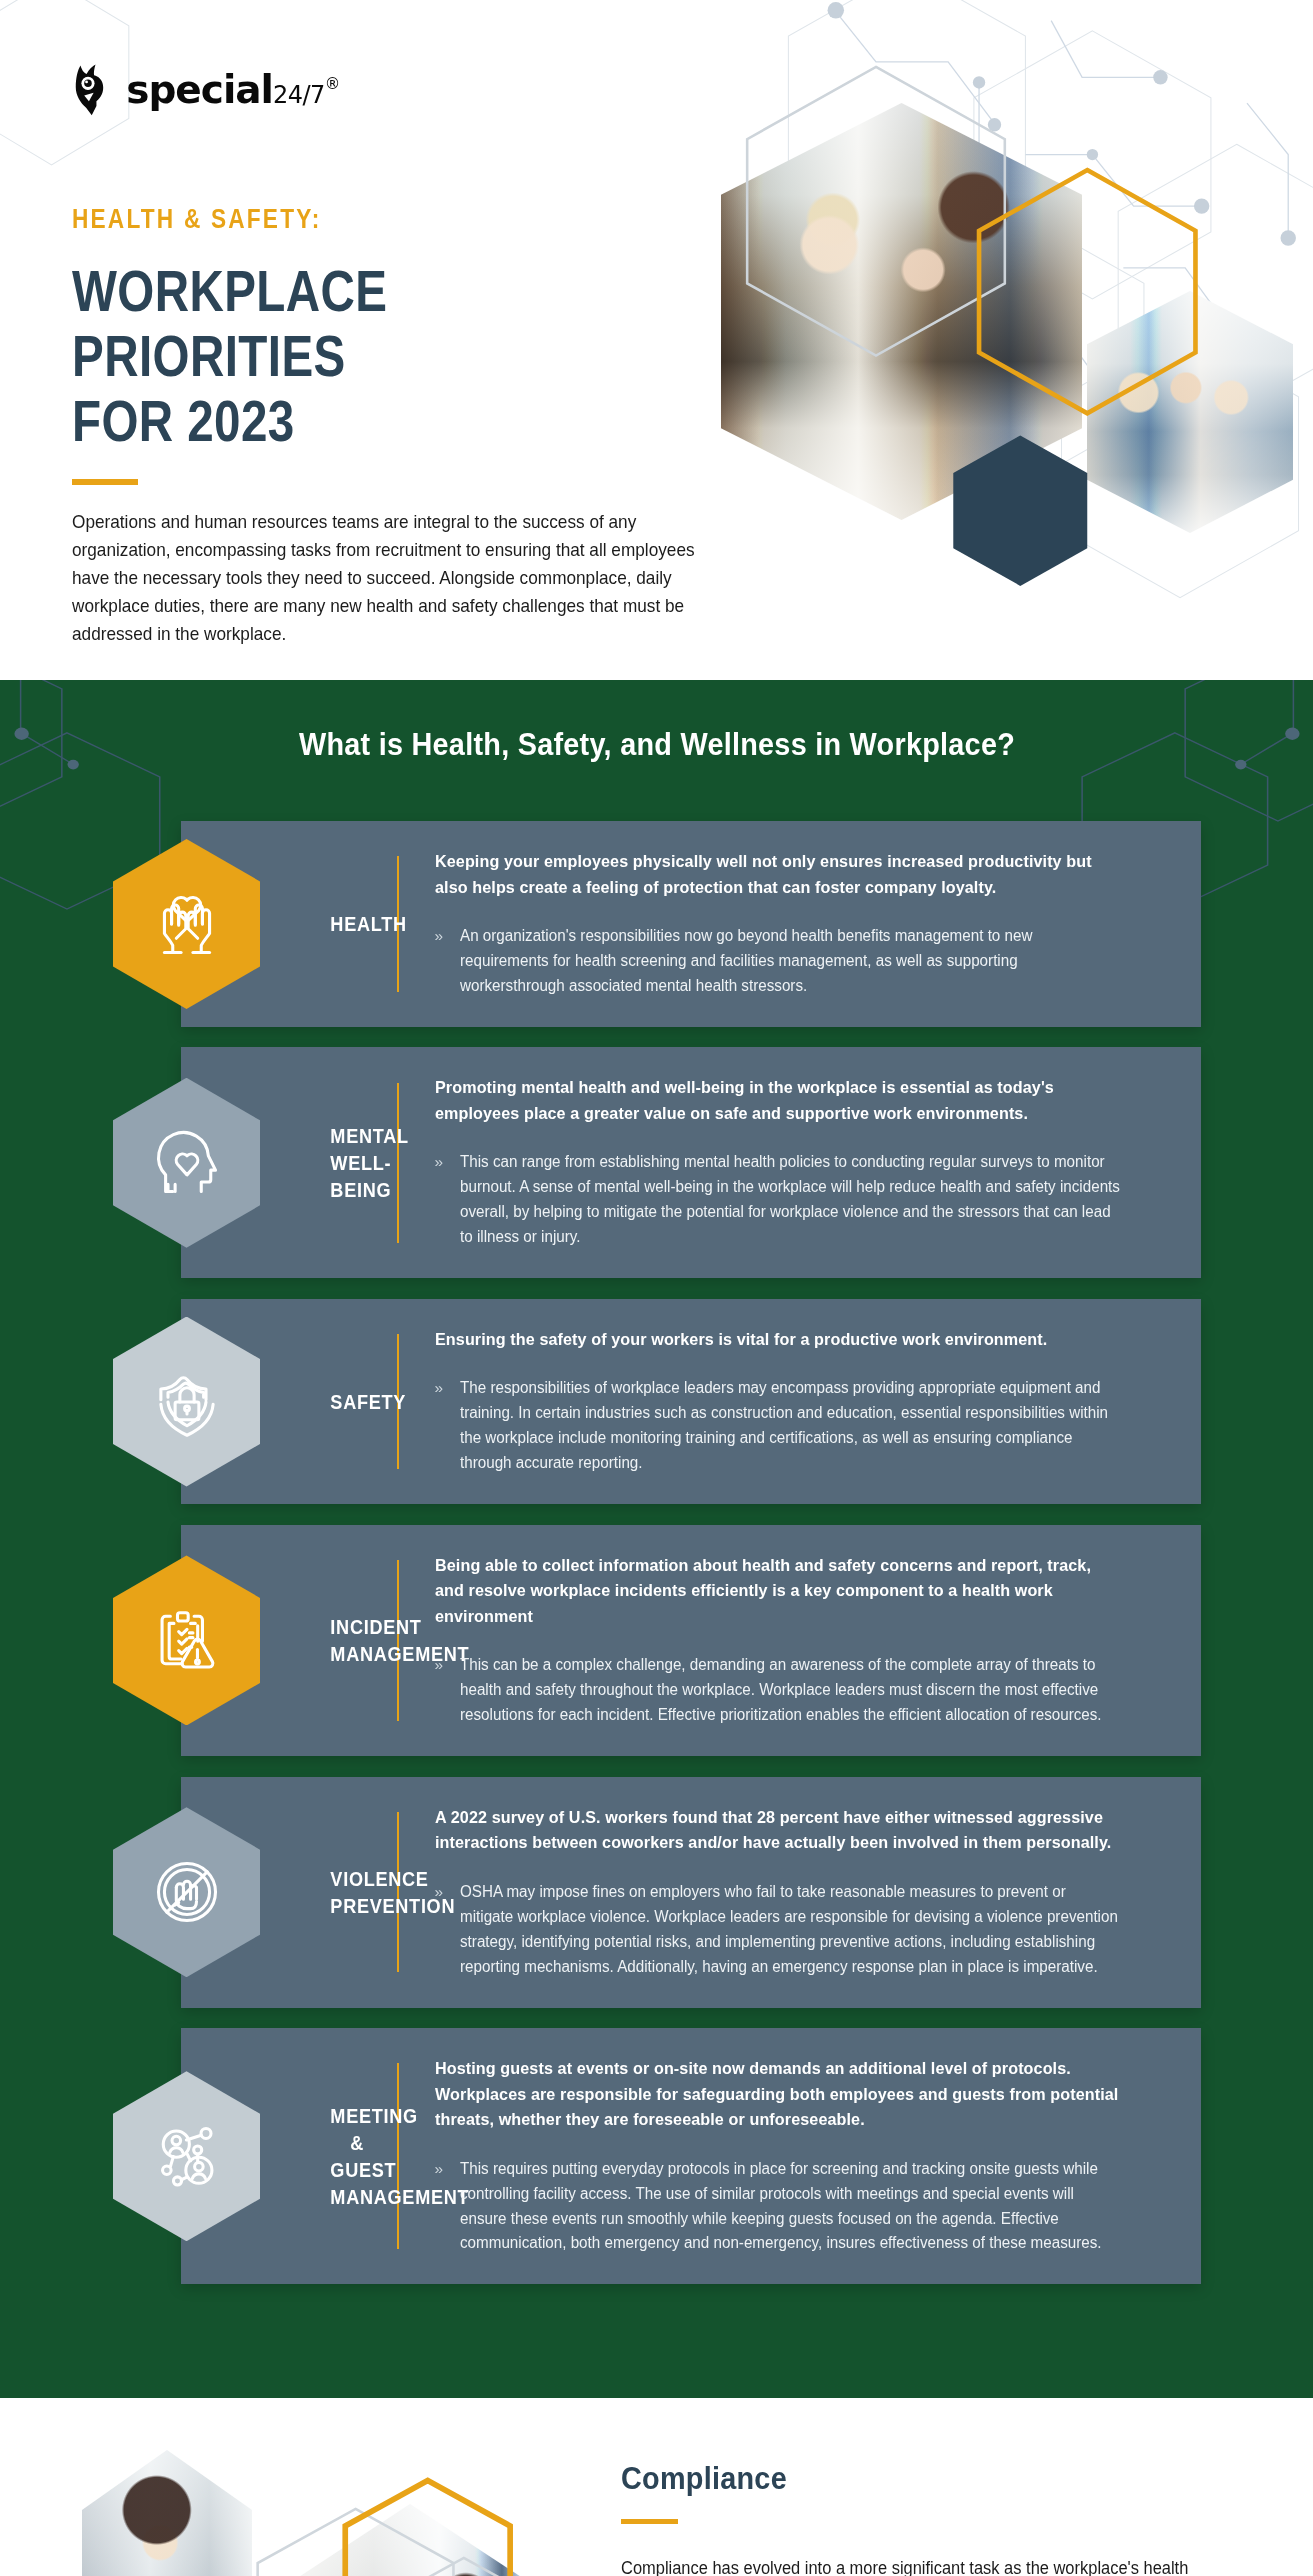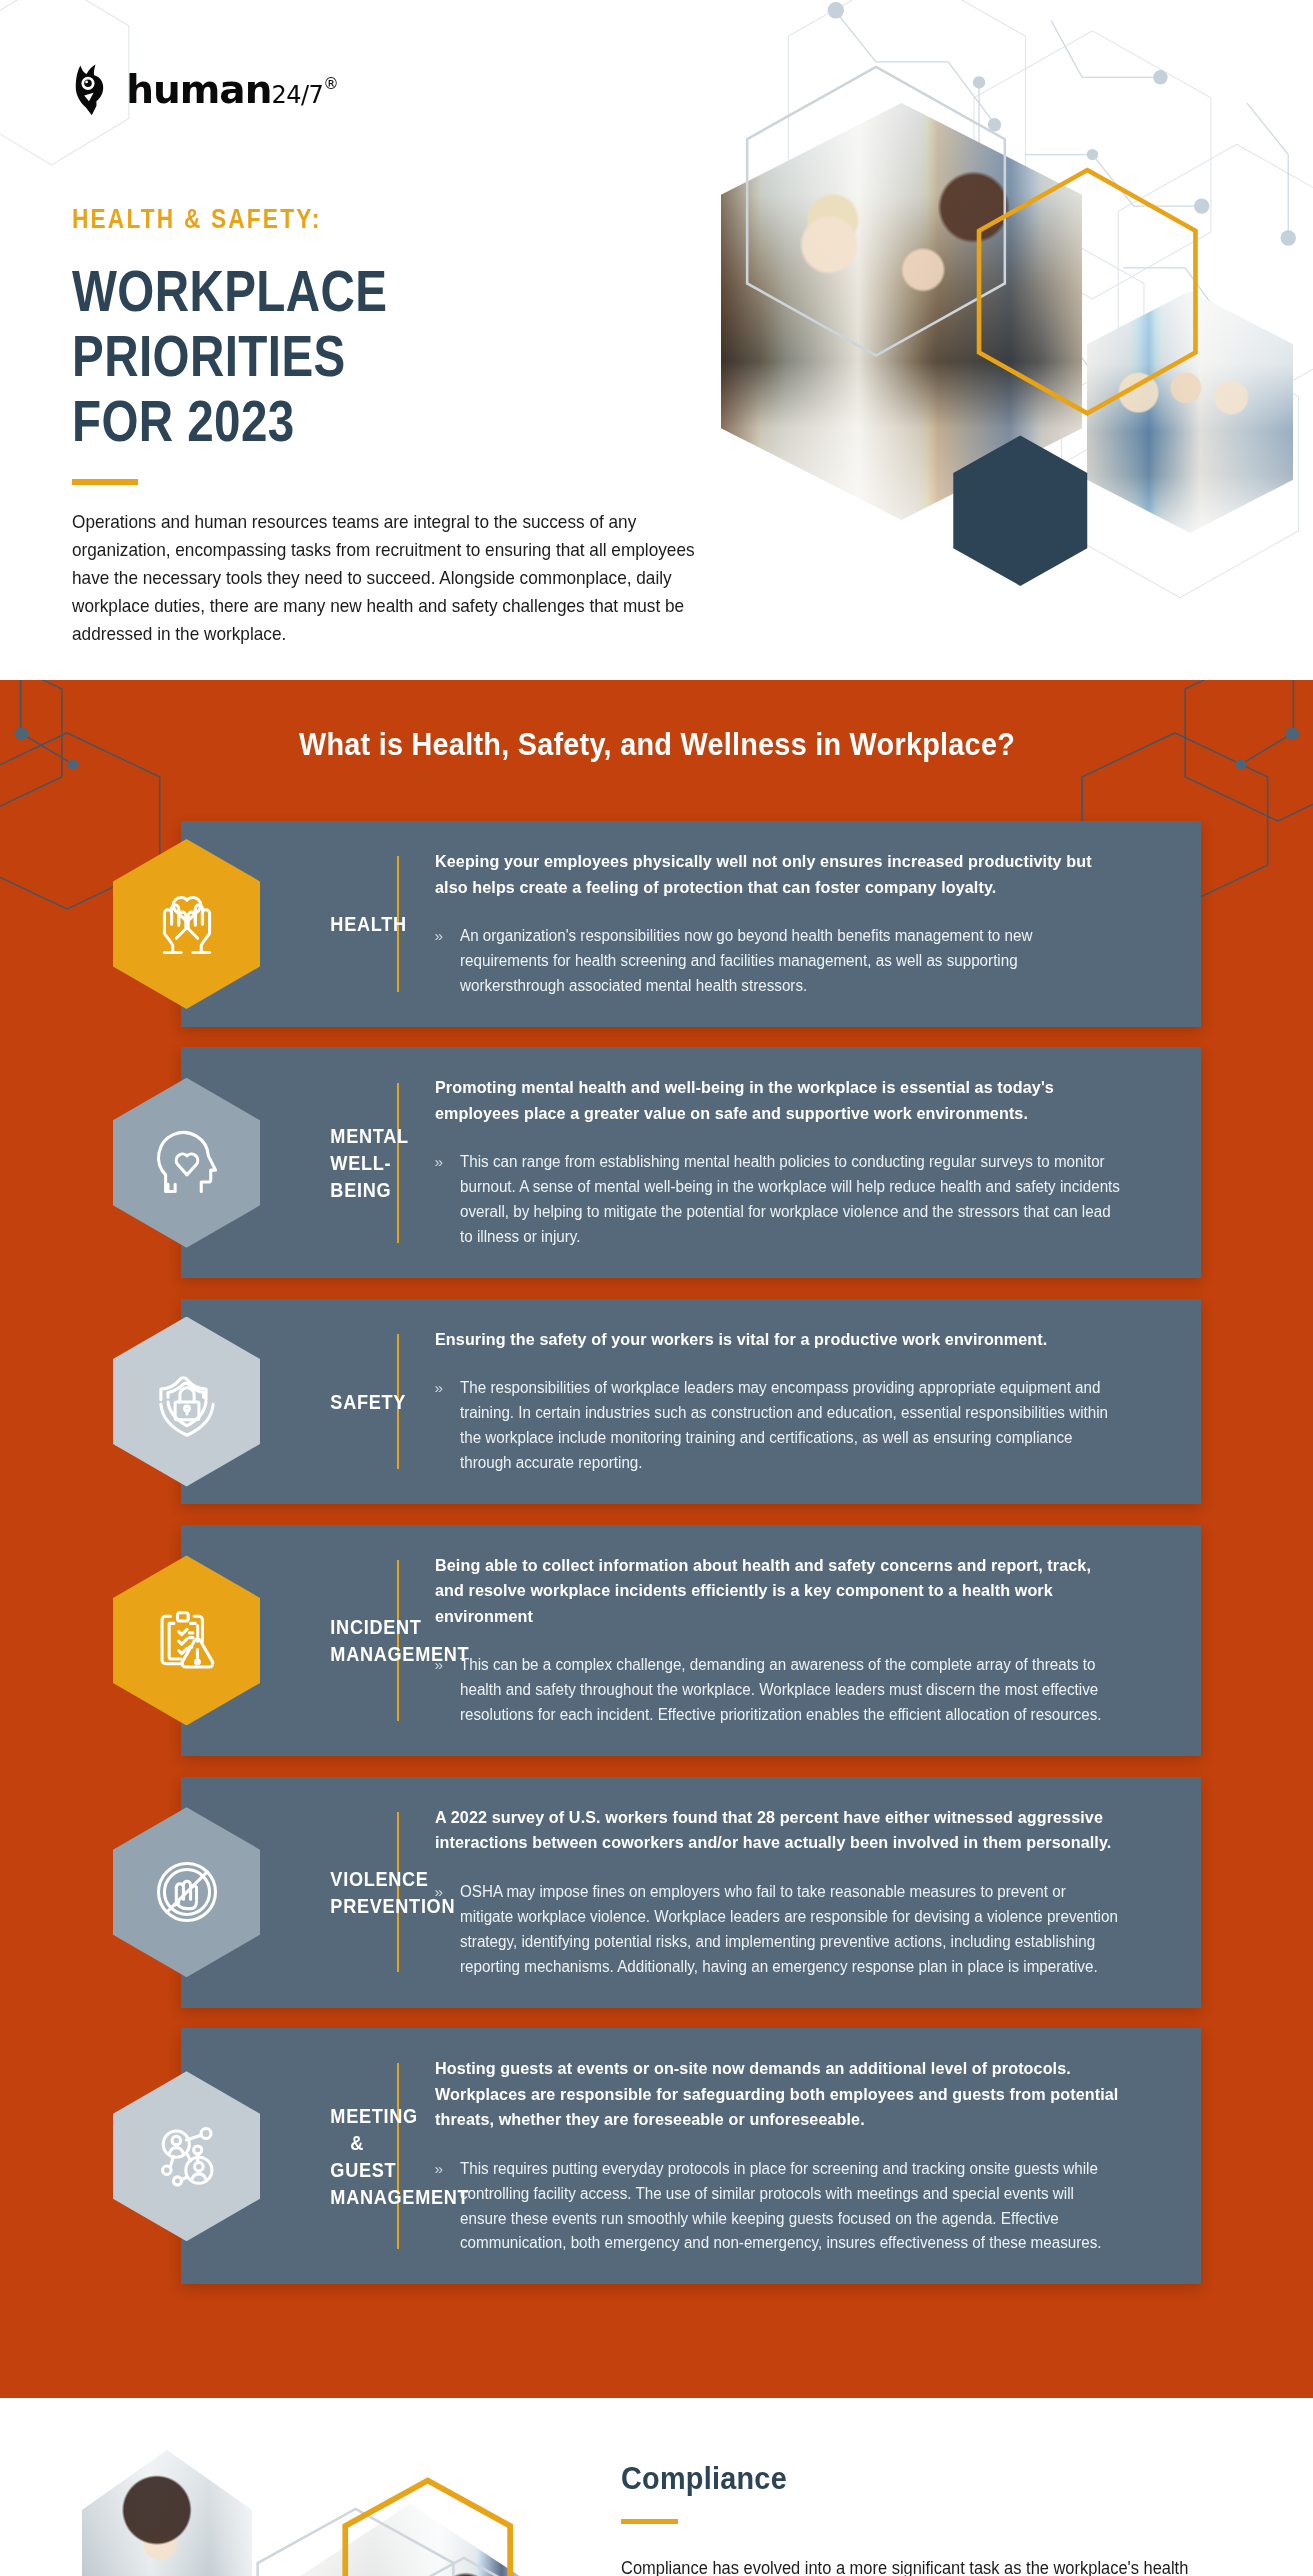--- a/index.html
+++ b/index.html
@@ -93,21 +93,21 @@
       radial-gradient(circle at 72% 36%, rgba(243,224,200,.9) 0 8%, rgba(0,0,0,0) 9%),
       radial-gradient(circle at 73% 26%, rgba(60,44,38,.92) 0 7%, rgba(0,0,0,0) 8%),
       linear-gradient(180deg, #eef1f3 0%, #dde2e5 25%, #9a8c78 52%, #2a3440 78%, #cfd4d7 100%),
       linear-gradient(90deg, #d9d3c6 0%, #9d9280 35%, #e7e9ea 62%, #323d4a 88%, #8e979f 100%);
     background-blend-mode: normal, normal, normal, normal, overlay, normal;
   }
 
   
   .dark {
     position: relative;
-    background: #c2410c;
+    background: #14532d;
     padding: 46px 0 93px 0;
     overflow: hidden;
   }
   .section-title {
     text-align: center; color: #ffffff;
     font-family: "Liberation Sans Narrow", "Liberation Sans", sans-serif;
     font-size: 32px; font-weight: 700; letter-spacing: 0.3px;
     transform: scaleX(0.9);
     margin-bottom: 58px;
     position: relative; z-index: 3;
@@ -237,21 +237,21 @@
 
     <div class="hero-inner">
       <div class="logo-row">
         <svg class="logo-mark" viewBox="0 0 100 112">
           <path fill="#0a0a0a" d="M18 6 C22 18 26 22 31 24 C36 14 44 7 50 4 C47 14 46 22 47 27 C56 29 64 36 66 48 C68 62 62 74 52 82 L52 92 L42 112 L30 96 C18 86 8 70 8 52 C8 32 12 16 18 6 Z"></path>
           <circle cx="34" cy="44" r="14" fill="#ffffff"></circle>
           <circle cx="34" cy="44" r="8" fill="#0a0a0a"></circle>
           <circle cx="31" cy="41" r="3" fill="#ffffff"></circle>
           <path fill="#ffffff" d="M26 70 L46 64 L36 82 Z"></path>
         </svg>
-        <div class="logo-word"><span>human</span><span class="num">24/7</span><span class="reg">®</span></div>
+        <div class="logo-word"><span>special</span><span class="num">24/7</span><span class="reg">®</span></div>
       </div>
 
       <div class="eyebrow">HEALTH &amp; SAFETY:</div>
       <h1 class="hero-title">WORKPLACE PRIORITIES
 FOR 2023</h1>
       <div class="rule-orange"></div>
       <p class="hero-body">Operations and human resources teams are integral to the success of any organization, encompassing tasks from recruitment to ensuring that all employees have the necessary tools they need to succeed. Alongside commonplace, daily workplace duties, there are many new health and safety challenges that must be addressed in the workplace.</p>
     </div>
   </section>
 

